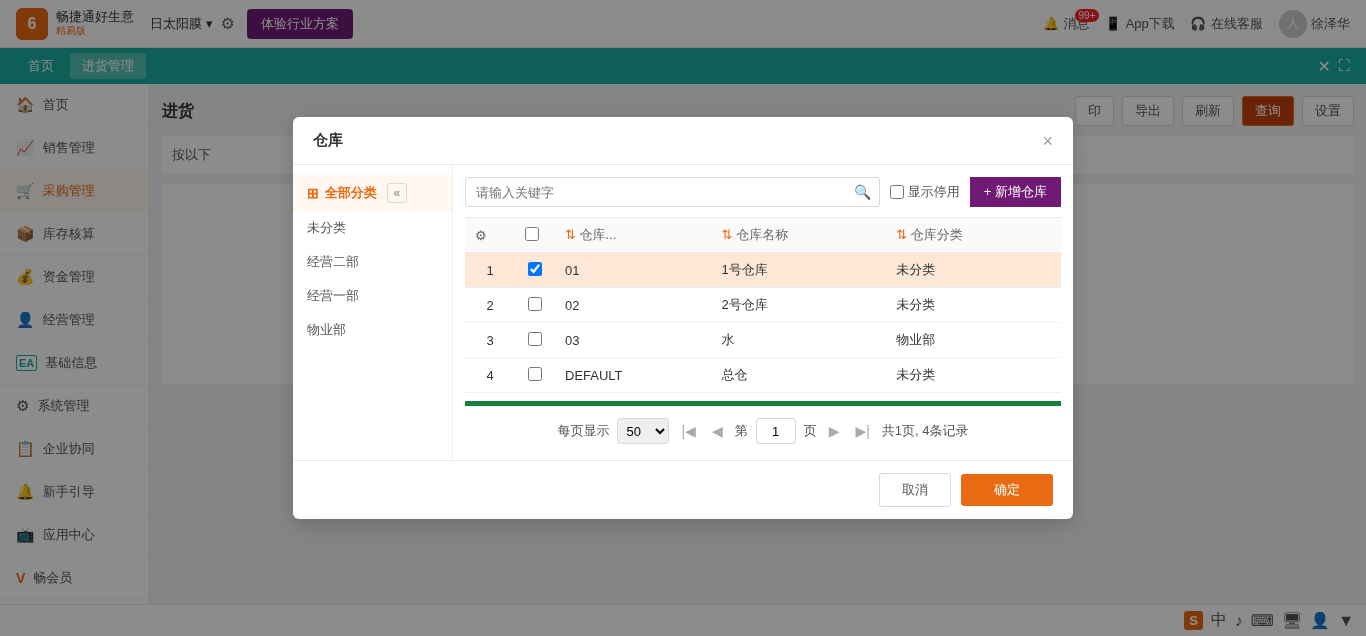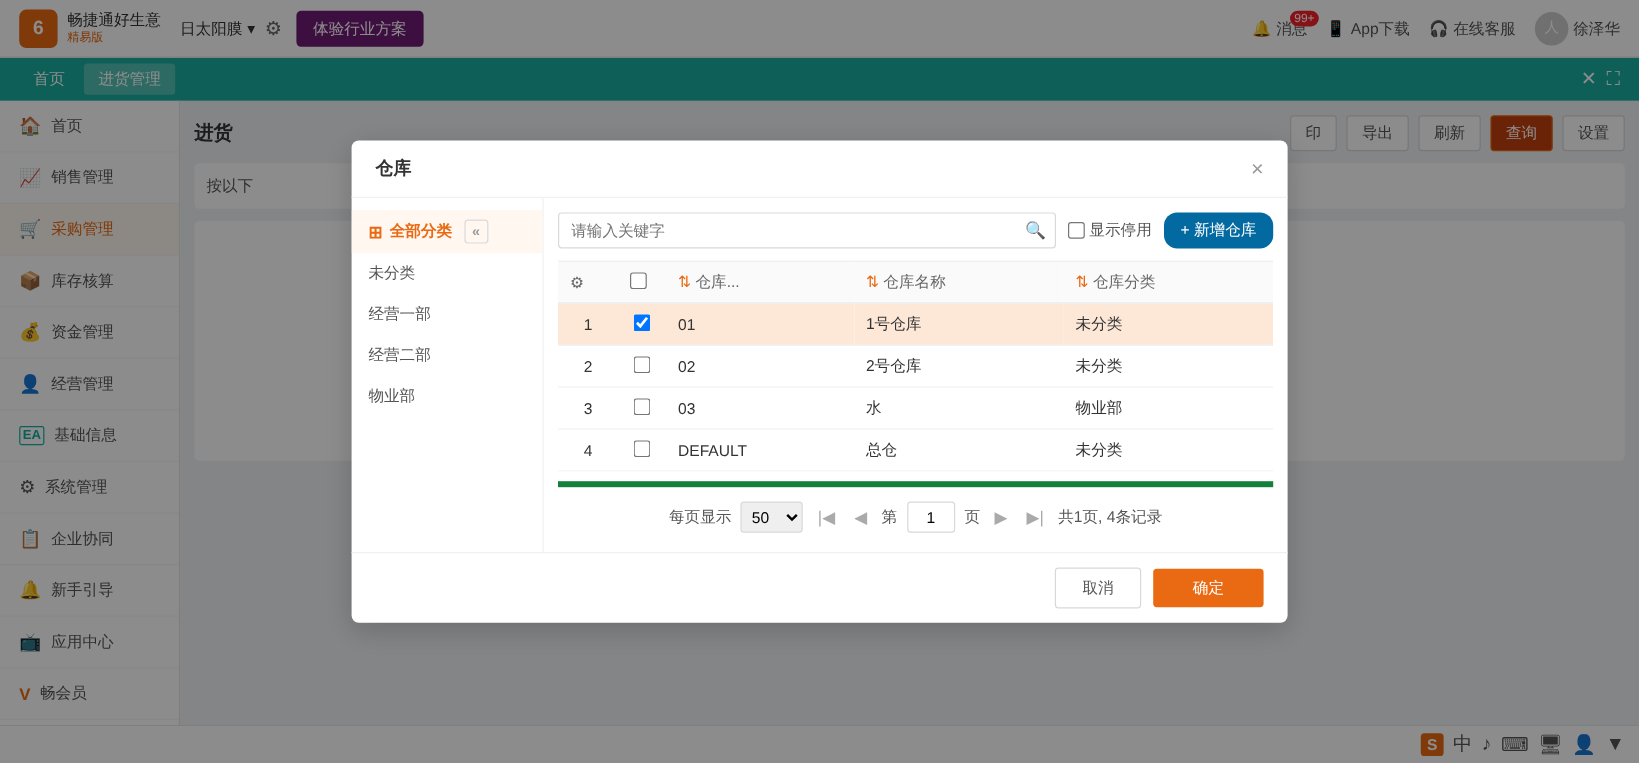--- a/index.html
+++ b/index.html
@@ -164,21 +164,21 @@
     .search-input {
       width: 100%; height: 30px; border: 1px solid #d9d9d9; border-radius: 3px;
       padding: 0 30px 0 10px; font-size: 13px; outline: none; color: #555;
     }
     .search-icon-btn {
       position: absolute; right: 8px; top: 50%; transform: translateY(-50%);
       color: #aaa; cursor: pointer; font-size: 14px;
     }
     .show-disabled { display: flex; align-items: center; gap: 4px; font-size: 13px; color: #555; }
     .add-btn {
-      background: #0369a1; color: #fff; border: none; border-radius: 11px;
+      background: #701a75; color: #fff; border: none; border-radius: 0;
       padding: 6px 14px; font-size: 13px; cursor: pointer; white-space: nowrap;
     }
 
     .data-table { width: 100%; border-collapse: collapse; font-size: 13px; }
     .data-table th {
       background: #fafafa; padding: 8px 10px;
       text-align: left; color: #666; font-weight: normal;
       border-bottom: 1px solid #e8e8e8; border-top: 1px solid #e8e8e8;
     }
     .data-table td { padding: 8px 10px; border-bottom: 1px solid #f0f0f0; color: #333; }
@@ -367,24 +367,24 @@
       <div class="cat-sidebar">
         <div class="cat-all">
           <span style="font-size:14px;">⊞</span>
           <span>全部分类</span>
           <div class="cat-collapse-btn">«</div>
         </div>
         <div class="cat-item">
           <span>未分类</span>
         </div>
         <div class="cat-item">
+          <span>经营二部</span>
+        </div>
+        <div class="cat-item">
           <span>经营一部</span>
-        </div>
-        <div class="cat-item">
-          <span>经营二部</span>
         </div>
         <div class="cat-item">
           <span>物业部</span>
         </div>
       </div>
 
       <div class="table-area">
 
         <div class="table-toolbar">
           <div class="search-input-wrap">

